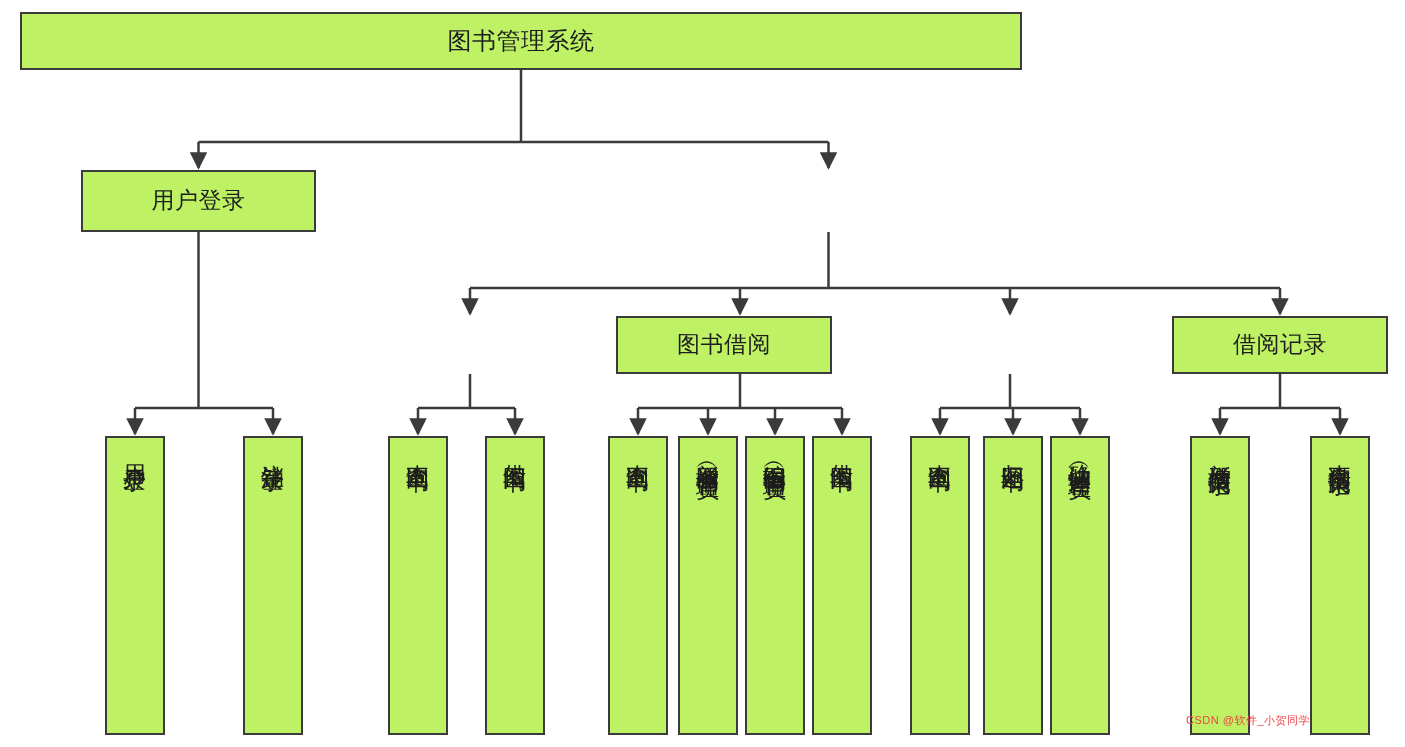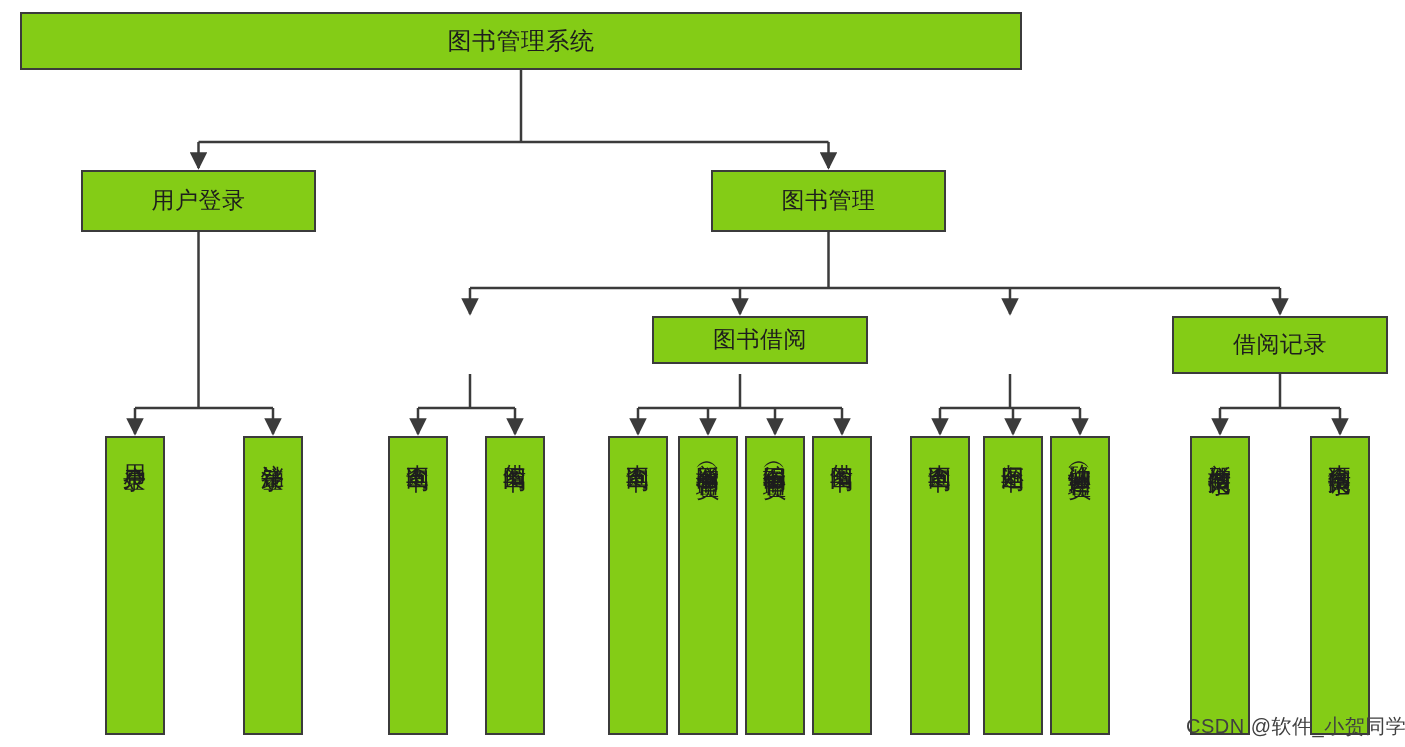--- a/index.html
+++ b/index.html
@@ -16,21 +16,21 @@
     background:#ffffff;
   }
   #edges{
     position:absolute;left:0;top:0;
     width:1405px;height:747px;
     pointer-events:none;
   }
   .node{
     position:absolute;
     box-sizing:border-box;
-    background:#84cc16;
+    background:#bef264;
     border:2.5px solid #3b3b3b;
     display:flex;
     align-items:center;
     justify-content:center;
     color:#1d1d1d;
     z-index:2;
   }
   .node .label{
     display:block;
     text-align:center;
@@ -52,22 +52,22 @@
     writing-mode:vertical-rl;
     text-orientation:upright;
     font-size:23px;
     line-height:1.05;
     letter-spacing:2px;
     -webkit-writing-mode:vertical-rl;
   }
   #watermark{
     position:absolute;
     left:1186px;top:713px;
-    font-size:20px;
-    color:#404040;
+    font-size:11px;
+    color:#ef4444;
     letter-spacing:0.5px;
     z-index:5;
     white-space:nowrap;
     font-family:"Liberation Sans","DejaVu Sans",sans-serif;
   }
 </style>
 </head>
 <body>
 
 <div id="diagram">
@@ -115,25 +115,22 @@
       </g>
   </svg>
 
   <div class="node h root" style="left: 20px; top: 12px; width: 1002px; height: 58px;">
     <span class="label">图书管理系统</span>
   </div>
 
   <div class="node h" style="left: 81px; top: 170px; width: 235px; height: 62px;">
     <span class="label">用户登录</span>
   </div>
-  <div class="node h" style="left: 711px; top: 170px; width: 235px; height: 62px;">
-    <span class="label">图书管理</span>
-  </div>
 
-  <div class="node h" style="left: 652px; top: 316px; width: 216px; height: 48px;">
+  <div class="node h" style="left: 616px; top: 316px; width: 216px; height: 58px;">
     <span class="label">图书借阅</span>
   </div>
   <div class="node h" style="left: 1172px; top: 316px; width: 216px; height: 58px;">
     <span class="label">借阅记录</span>
   </div>
 
   <div class="node v" style="left: 105px; top: 436px; width: 60px; height: 299px;">
     <span class="label">用户登录</span>
   </div>
   <div class="node v" style="left: 243px; top: 436px; width: 60px; height: 299px;">

